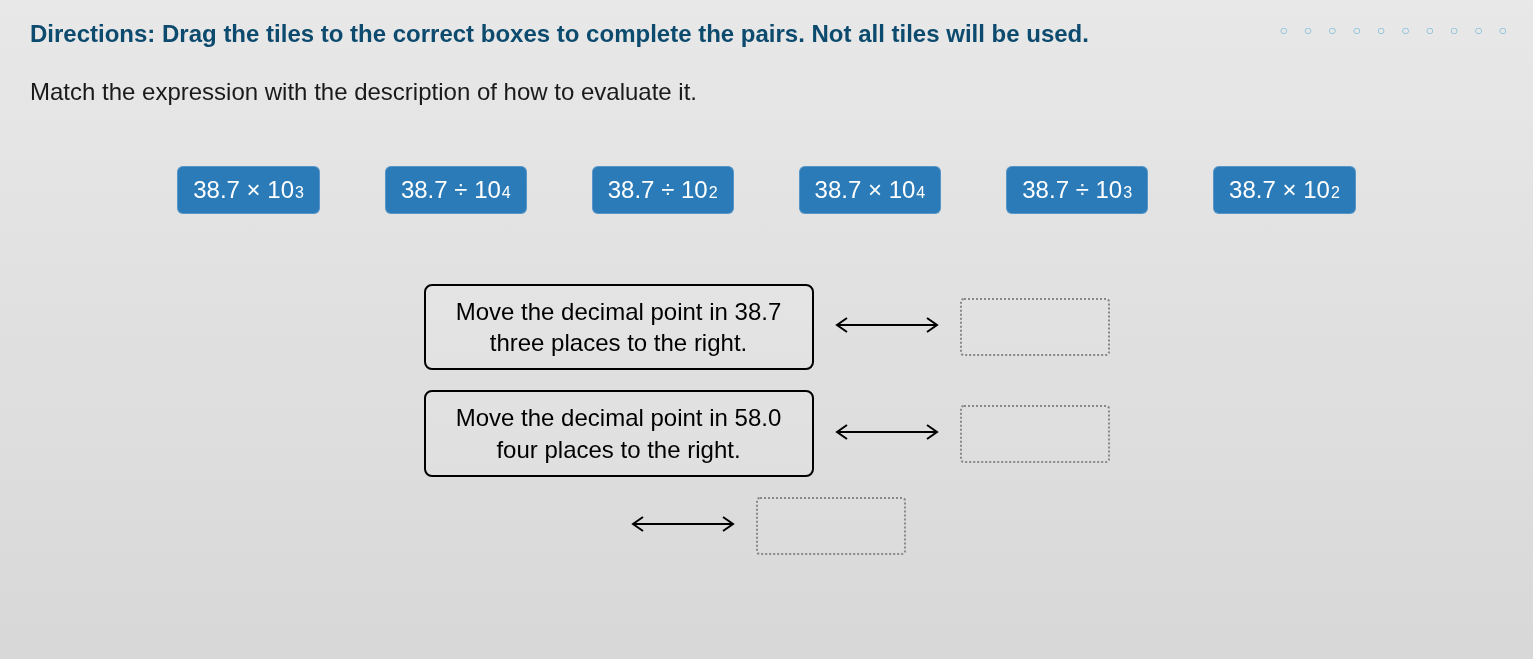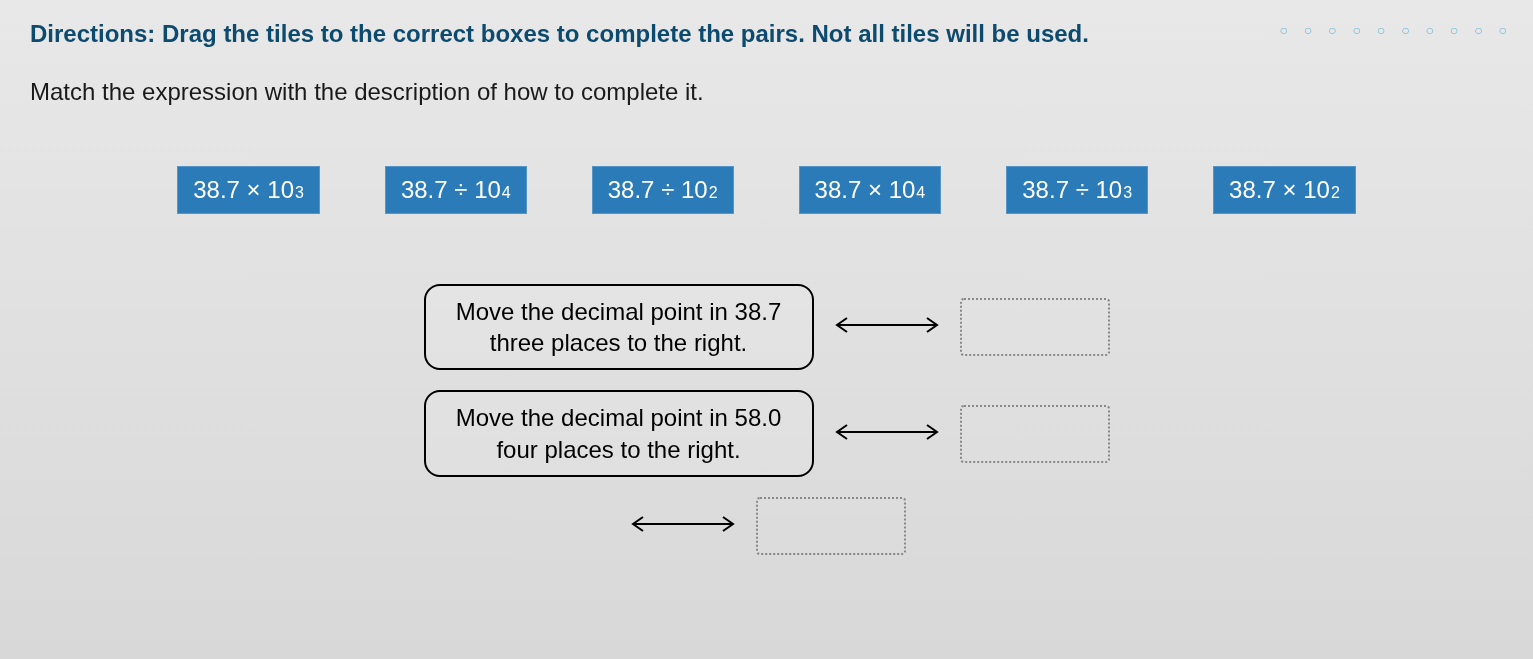--- a/index.html
+++ b/index.html
@@ -34,21 +34,21 @@
     .tiles-row {
       display: flex;
       justify-content: center;
       gap: 65px;
       margin-bottom: 70px;
       padding: 0 40px;
     }
     .tile {
       background: #2b7bb9;
       color: #ffffff;
-      border-radius: 0;
+      border-radius: 6px;
       padding: 10px 16px;
       font-size: 24px;
       display: flex;
       align-items: baseline;
       cursor: grab;
       white-space: nowrap;
       box-shadow: inset 0 0 0 1px rgba(255,255,255,0.2);
     }
     .tile sup {
       font-size: 16px;
@@ -61,21 +61,21 @@
       align-items: center;
       gap: 20px;
     }
     .pair-row {
       display: flex;
       align-items: center;
       gap: 18px;
     }
     .description-box {
       border: 2px solid #000;
-      border-radius: 16px;
+      border-radius: 8px;
       padding: 10px 20px;
       font-size: 24px;
       text-align: center;
       line-height: 1.3;
       background: rgba(255,255,255,0.1);
       width: 390px;
     }
     .arrow {
       font-size: 24px;
       color: #000;
@@ -106,21 +106,21 @@
 </head>
 <body>
 
 <div class="deco-dots">○ ○ ○ ○ ○ ○ ○ ○ ○ ○</div>
 
 <div class="directions-line">
   <span class="label">Directions:</span>
   <span class="text">Drag the tiles to the correct boxes to complete the pairs. Not all tiles will be used.</span>
 </div>
 
-<div class="instruction">Match the expression with the description of how to complete it.</div>
+<div class="instruction">Match the expression with the description of how to evaluate it.</div>
 
 <div class="tiles-row">
   <div class="tile">
     <span>38.7</span>
     <span>&nbsp;</span>
       <span>×</span>
       <span>&nbsp;</span>
     <span>10</span>
       <sup>3</sup>
   </div>

